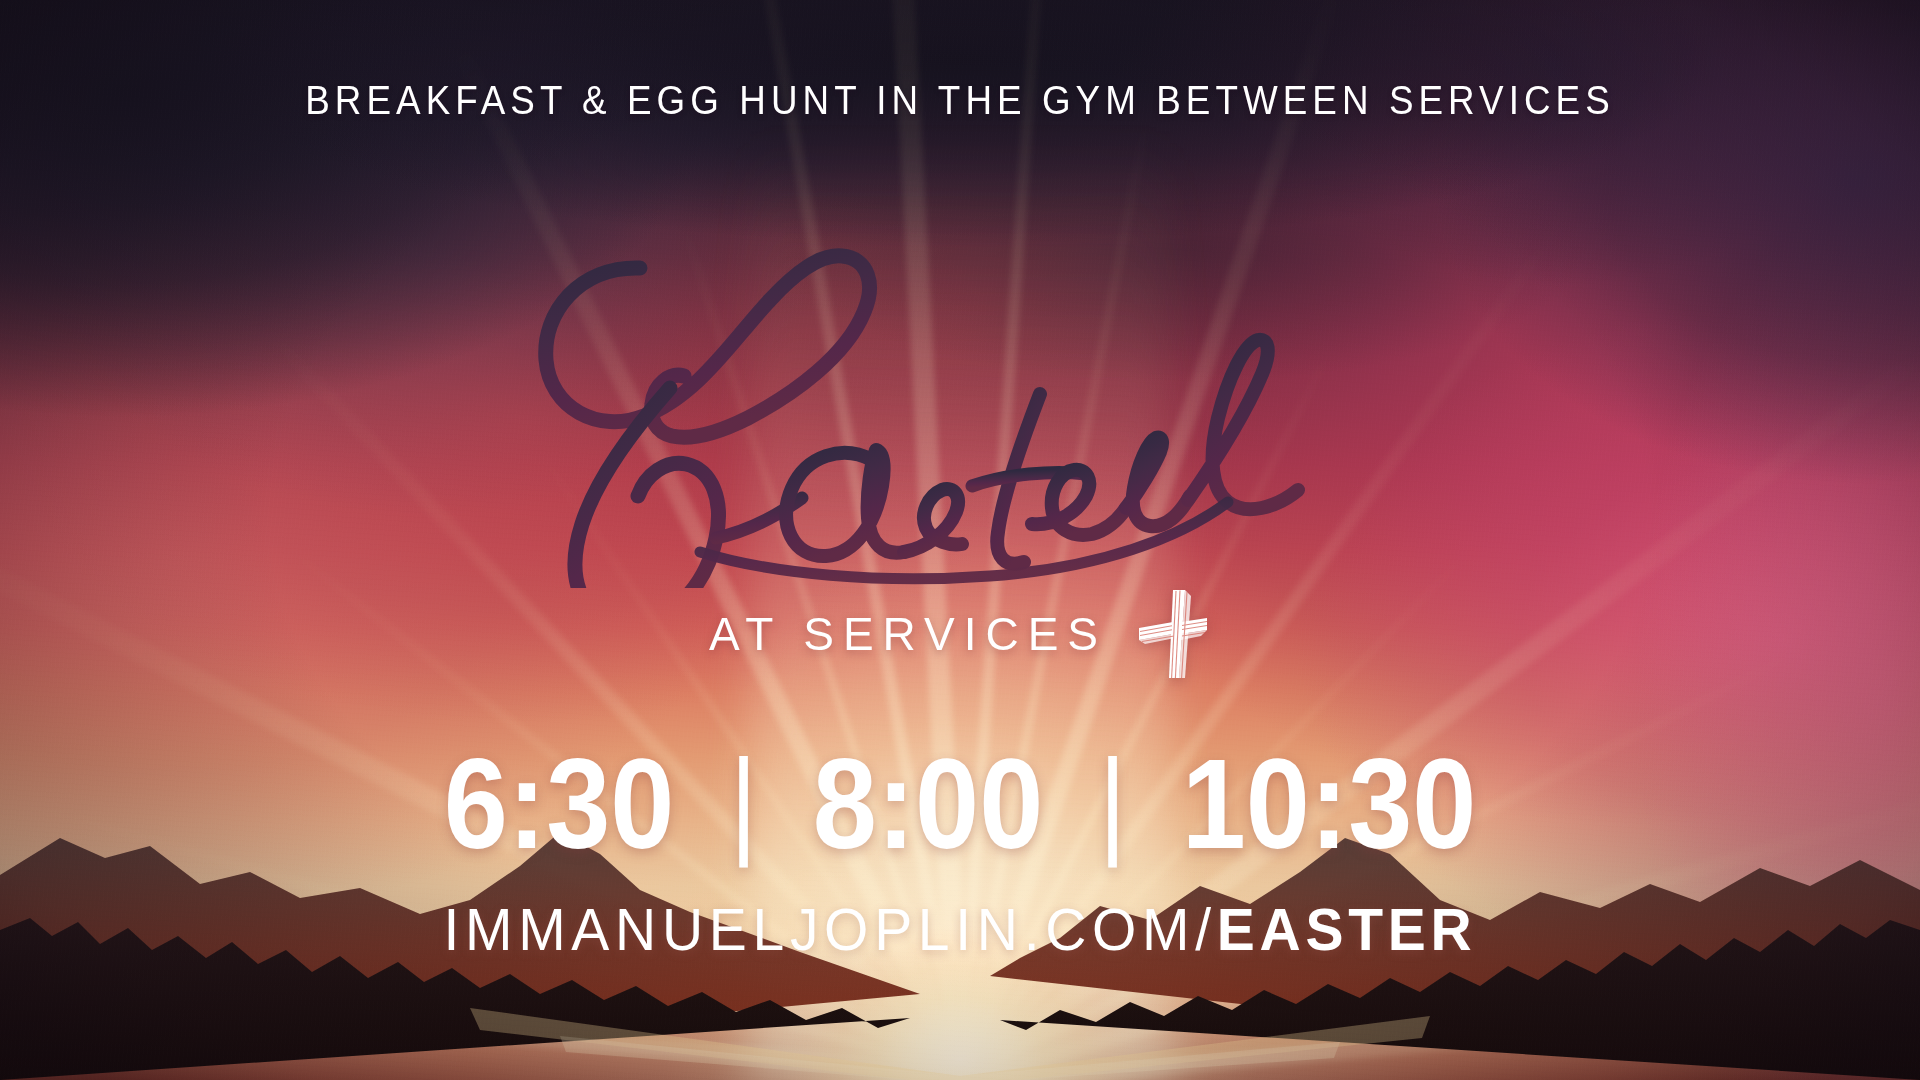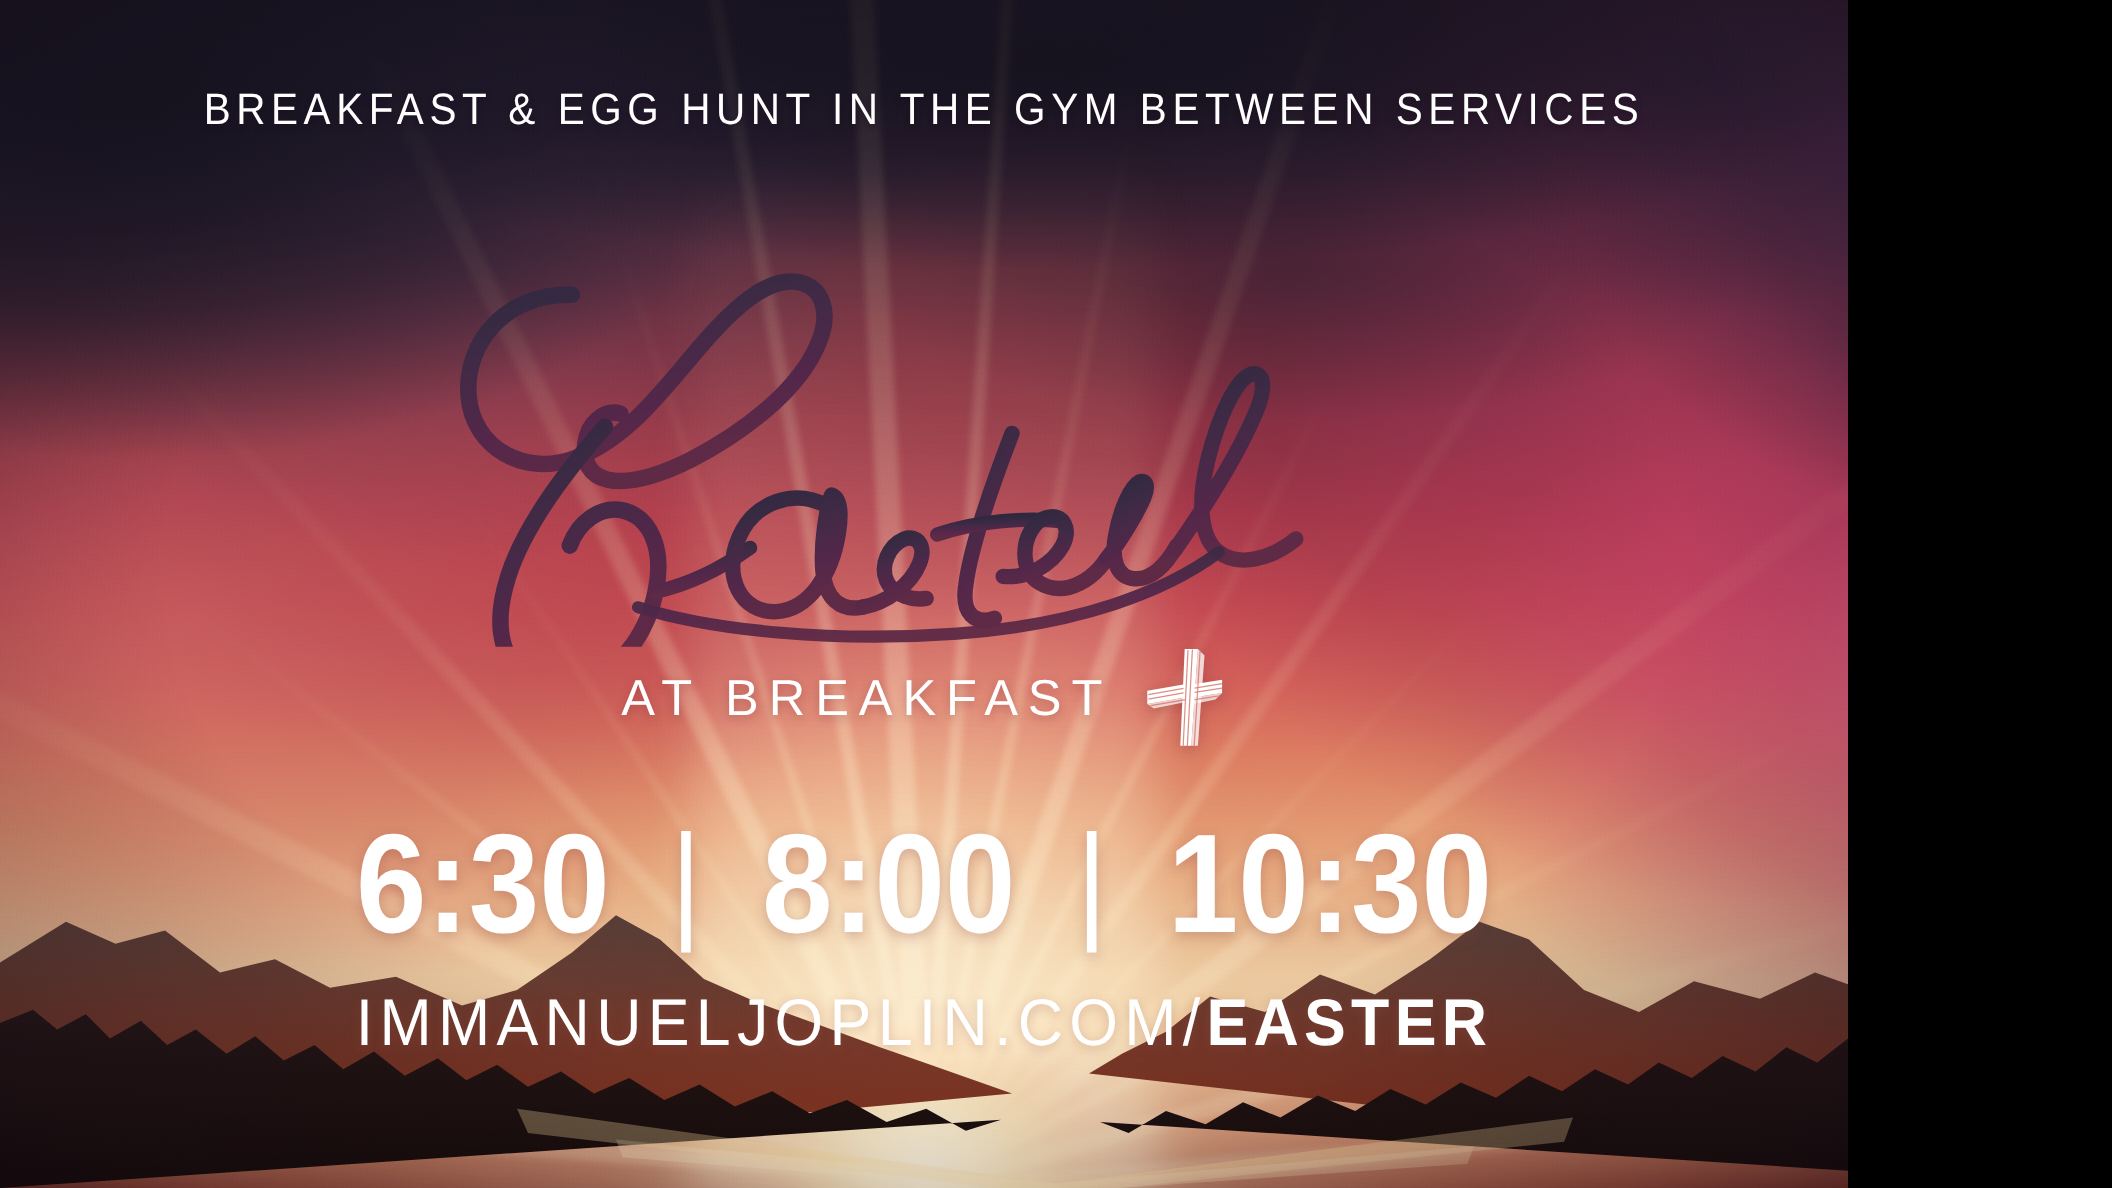--- a/index.html
+++ b/index.html
@@ -1,20 +1,20 @@
 <!DOCTYPE html>
 <html><head>
 <meta charset="utf-8">
 <style>
   * { margin:0; padding:0; box-sizing:border-box; }
   html,body { width:1920px; height:1080px; overflow:hidden; background:#000; }
 
   #stage{
     position:relative;
-    width:1680px; height:1080px;
+    width:1920px; height:1080px;
     overflow:hidden;
     font-family:"Liberation Sans", sans-serif;
   }
 
   
   .sky{ position:absolute; inset:0; }
 
   .sky-base{
     background:
       linear-gradient(to bottom,
@@ -413,21 +413,21 @@
                  C 726,308 756,300 778,282" stroke-width="14"></path>
 
         <path d="M708,294
                  C 660,330 580,360 470,368
                  C 360,376 250,366 180,344" stroke-width="11" opacity="0.96"></path>
       </g>
     </svg>
   </div>
 
   <div class="subline">
-    <span class="subline-text">AT BREAKFAST</span>
+    <span class="subline-text">AT SERVICES</span>
 
     <svg class="cross-logo" viewBox="0 0 78 92" xmlns="http://www.w3.org/2000/svg">
       <g fill="#ffffff">
 
         <polygon points="40,2 52,2 46,90 36,90"></polygon>
         <polygon points="52,2 58,8 52,90 46,90" opacity="0.78"></polygon>
 
         <polygon points="6,40 40,34 40,46 6,52"></polygon>
         <polygon points="6,52 12,56 42,50 40,46" opacity="0.72"></polygon>
 

